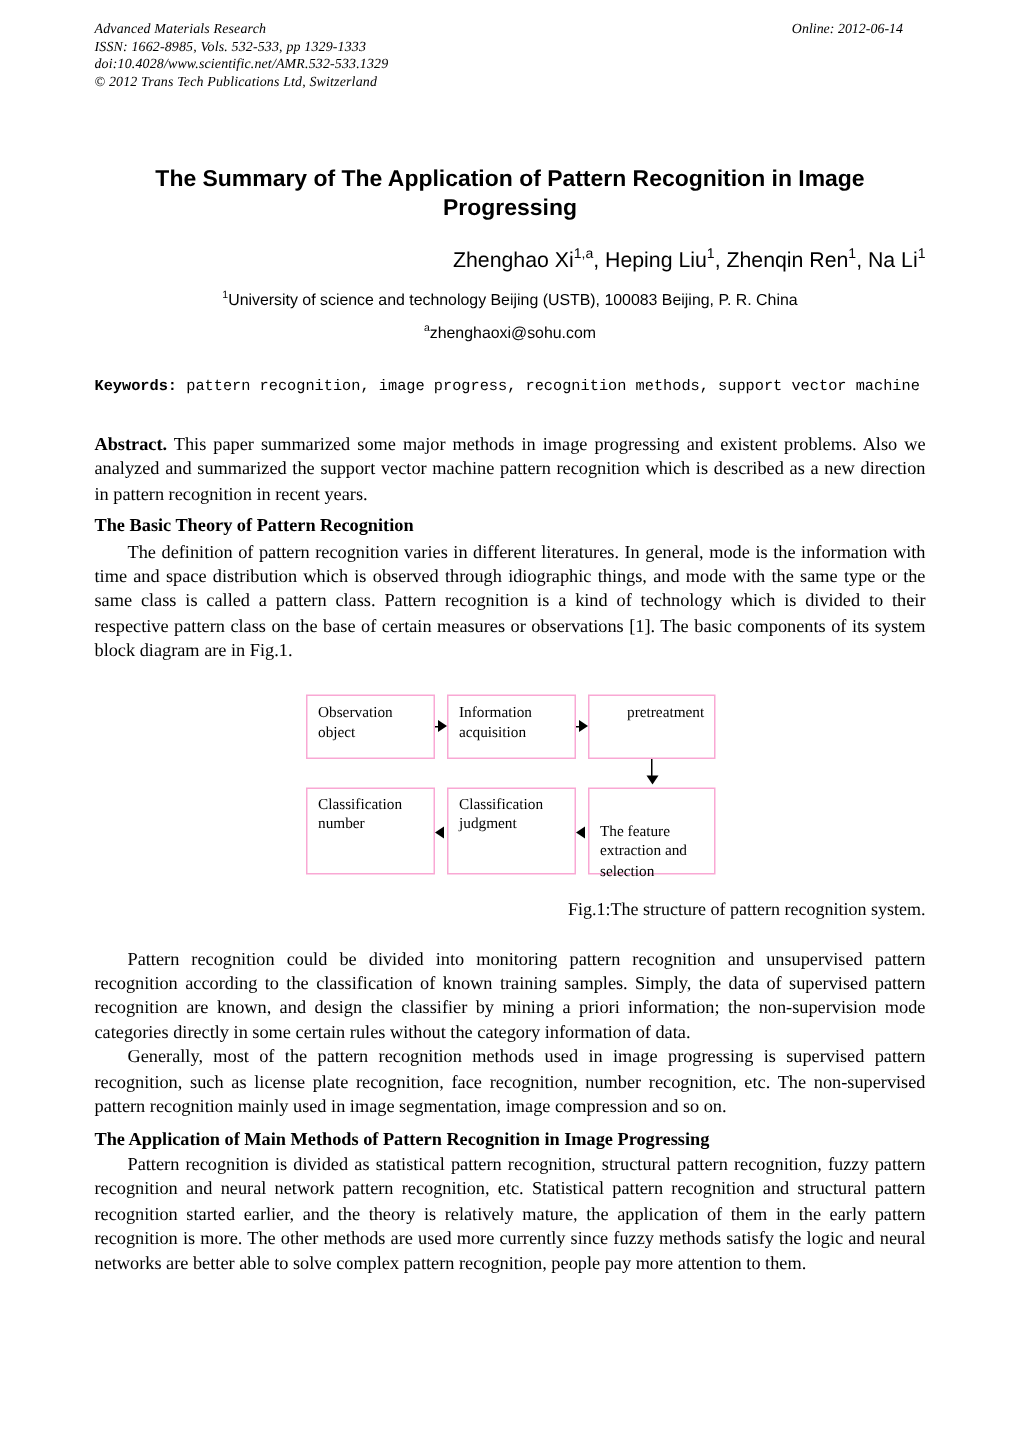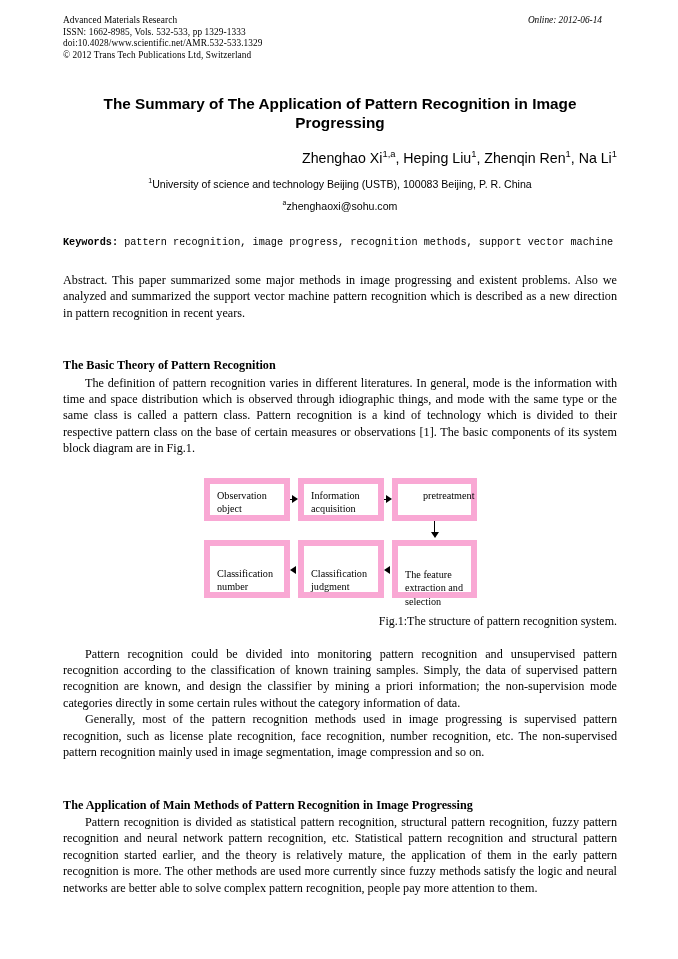--- a/index.html
+++ b/index.html
@@ -28,20 +28,21 @@
   }
 
   
   .journal-header {
     position: relative;
     padding-top: 15px;
     height: 58px;
   }
   .journal-header-left {
     font-family: "Liberation Serif", "DejaVu Serif", serif;
+    font-style: italic;
     font-size: 9.3px;
     line-height: 11.6px;
     letter-spacing: 0.1px;
     white-space: nowrap;
   }
   .journal-header-left div { white-space: nowrap; }
   .journal-online {
     position: absolute;
     right: 15px;
     top: 15px;
@@ -52,21 +53,21 @@
     white-space: nowrap;
   }
 
   
   .title {
     font-family: "Liberation Sans", "DejaVu Sans", sans-serif;
     font-weight: bold;
     font-size: 15.3px;
     line-height: 19px;
     text-align: center;
-    margin: 21px 24px 0 24px;
+    margin: 37px 24px 0 24px;
   }
   .authors {
     font-family: "Liberation Sans", "DejaVu Sans", sans-serif;
     font-size: 14.2px;
     line-height: 18px;
     text-align: right;
     margin-top: 17px;
   }
   .affiliation {
     font-family: "Liberation Sans", "DejaVu Sans", sans-serif;
@@ -99,28 +100,28 @@
     font-weight: bold;
   }
 
   
   .abstract {
     font-size: 12.2px;
     line-height: 16.4px;
     text-align: justify;
     margin-top: 22px;
   }
-  .abstract .ab-label { font-weight: normal; }
+  .abstract .ab-label { font-weight: bold; }
 
   
   .section-heading {
     font-size: 12.2px;
     line-height: 16.4px;
     font-weight: bold;
-    margin-top: 36px;
+    margin-top: 5px;
   }
   .para {
     font-size: 12.2px;
     line-height: 16.4px;
     text-align: justify;
     text-indent: 22px;
     margin-top: 1px;
   }
   .para.tight { margin-top: 0; }
 
@@ -130,28 +131,28 @@
     display: flex;
     justify-content: center;
   }
   .diagram {
     position: relative;
     width: 290px;
     height: 127px;
   }
   .dbox {
     position: absolute;
-    border: 6px solid #f9a8d4;
+    border: 1px solid #f9a8d4;
     box-sizing: border-box;
     font-size: 10.2px;
     line-height: 13.6px;
     padding: 5px 0 0 7px;
     background: #ffffff;
   }
-  .dbox.tall { padding-top: 21px; }
+  .dbox.tall { padding-top: 4px; }
 
   
   .arrow-h {
     position: absolute;
     height: 1px;
     background: #000000;
   }
   .arrow-v {
     position: absolute;
     width: 1px;

